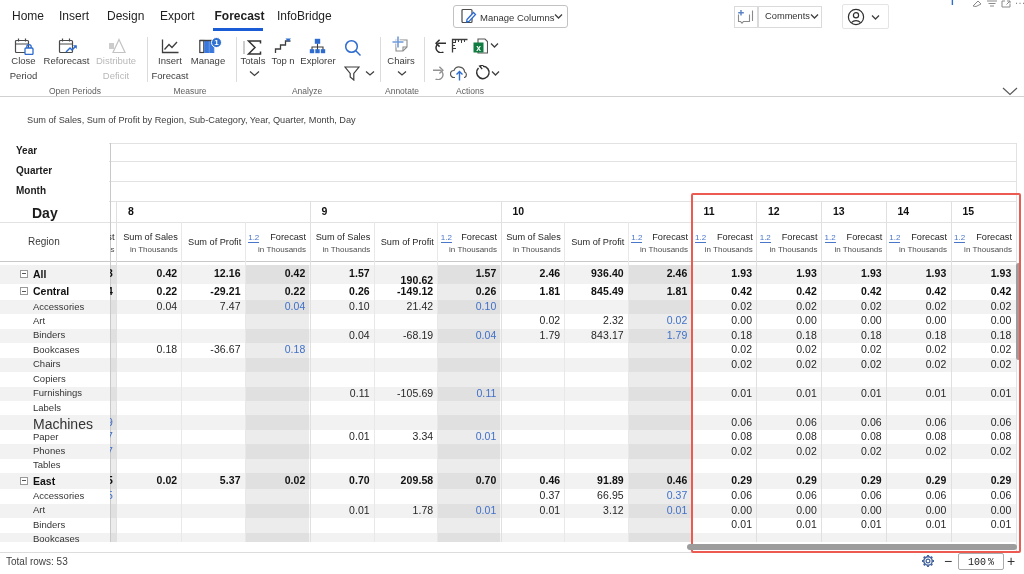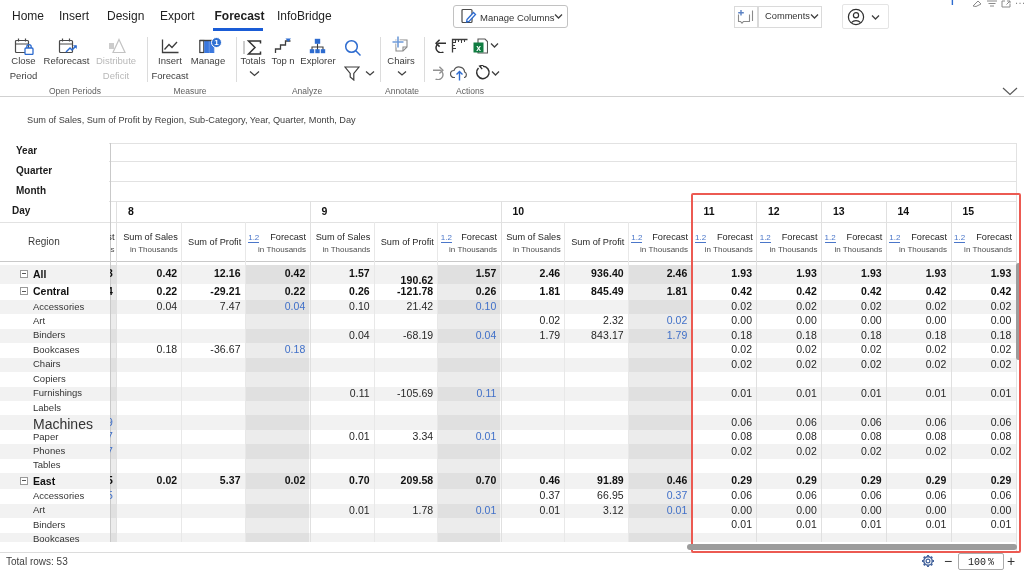--- a/index.html
+++ b/index.html
@@ -177,21 +177,21 @@
   </svg>
 <div class="glbl" style="left:15px;top:85.5px;width:120px">Open Periods</div>
 <div class="glbl" style="left:130px;top:85.5px;width:120px">Measure</div>
 <div class="glbl" style="left:247px;top:85.5px;width:120px">Analyze</div>
 <div class="glbl" style="left:342px;top:85.5px;width:120px">Annotate</div>
 <div class="glbl" style="left:410px;top:85.5px;width:120px">Actions</div>
 <div class="ab" style="left:27px;top:115px;font-size:9.2px;color:#404040">Sum of Sales, Sum of Profit by Region, Sub-Category, Year, Quarter, Month, Day</div>
 <div class="ab" style="left:16px;top:145px;font-size:10px;font-weight:bold;color:#1c1c1c">Year</div>
 <div class="ab" style="left:16px;top:164.5px;font-size:10px;font-weight:bold;color:#1c1c1c">Quarter</div>
 <div class="ab" style="left:16px;top:184.5px;font-size:10px;font-weight:bold;color:#1c1c1c">Month</div>
-<div class="ab" style="left:12px;top:204.5px;font-size:10px;font-weight:bold;color:#1c1c1c">Day</div>
+<div class="ab" style="left:32px;top:204.5px;font-size:14px;font-weight:bold;color:#1c1c1c">Day</div>
 <div class="ab" style="left:109px;top:142.5px;width:906.5px;height:1px;background:#e2e2e2"></div>
 <div class="ab" style="left:109px;top:161.0px;width:906.5px;height:1px;background:#e2e2e2"></div>
 <div class="ab" style="left:109px;top:181.0px;width:906.5px;height:1px;background:#e2e2e2"></div>
 <div class="ab" style="left:109px;top:201.0px;width:906.5px;height:1px;background:#e2e2e2"></div>
 <div class="ab" style="left:0px;top:221.5px;width:1015.5px;height:1px;background:#e2e2e2"></div>
 <div class="ab" style="left:0px;top:260.5px;width:1015.5px;height:1px;background:#c9c9c9"></div>
 <div class="ab" style="left:109.5px;top:142.5px;width:1px;height:399.5px;background:#c9c9c9"></div>
 <div class="ab" style="left:1015.5px;top:142.5px;width:1px;height:409px;background:#e2e2e2"></div>
 <div class="ab" style="left:116.0px;top:201px;width:1px;height:341px;background:#e0e0e0"></div>
 <div class="ab" style="left:309.5px;top:201px;width:1px;height:341px;background:#e0e0e0"></div>
@@ -302,21 +302,21 @@
 <div class="ab num numb" style="left:885.8px;top:2.75px;width:60.700000000000045px">1.93</div>
 <div class="ab num numb" style="left:950.5px;top:2.75px;width:61.0px">1.93</div>
 <div class="ab" style="left:20px;top:22.9px;width:8px;height:8px;border:1px solid #999;background:#fff"></div>
 <div class="ab" style="left:22px;top:26.4px;width:4px;height:1px;background:#555"></div>
 <div class="ab" style="left:33px;top:20.9px;font-size:10.5px;font-weight:bold;color:#111">Central</div>
 <div class="ab num numb" style="left:104px;top:20.4px;width:9px;clip-path:inset(0 0 0 6px)">4</div>
 <div class="ab num numb" style="left:116.0px;top:20.4px;width:61.30000000000001px">0.22</div>
 <div class="ab num numb" style="left:181.3px;top:20.4px;width:59.39999999999998px">-29.21</div>
 <div class="ab num numb" style="left:244.7px;top:20.4px;width:60.80000000000001px">0.22</div>
 <div class="ab num numb" style="left:309.5px;top:20.4px;width:60.30000000000001px">0.26</div>
-<div class="ab num numb" style="left:373.8px;top:20.4px;width:59.5px">-121.78</div>
+<div class="ab num numb" style="left:373.8px;top:20.4px;width:59.5px">-149.12</div>
 <div class="ab num numb" style="left:437.3px;top:20.4px;width:59.19999999999999px">0.26</div>
 <div class="ab num numb" style="left:500.5px;top:20.4px;width:59.799999999999955px">1.81</div>
 <div class="ab num numb" style="left:564.3px;top:20.4px;width:59.5px">845.49</div>
 <div class="ab num numb" style="left:627.8px;top:20.4px;width:59.700000000000045px">1.81</div>
 <div class="ab num numb" style="left:691.5px;top:20.4px;width:60.700000000000045px">0.42</div>
 <div class="ab num numb" style="left:756.2px;top:20.4px;width:60.799999999999955px">0.42</div>
 <div class="ab num numb" style="left:821.0px;top:20.4px;width:60.799999999999955px">0.42</div>
 <div class="ab num numb" style="left:885.8px;top:20.4px;width:60.700000000000045px">0.42</div>
 <div class="ab num numb" style="left:950.5px;top:20.4px;width:61.0px">0.42</div>
 <div class="ab" style="left:33px;top:36.025px;font-size:9.5px;color:#333">Accessories</div>

